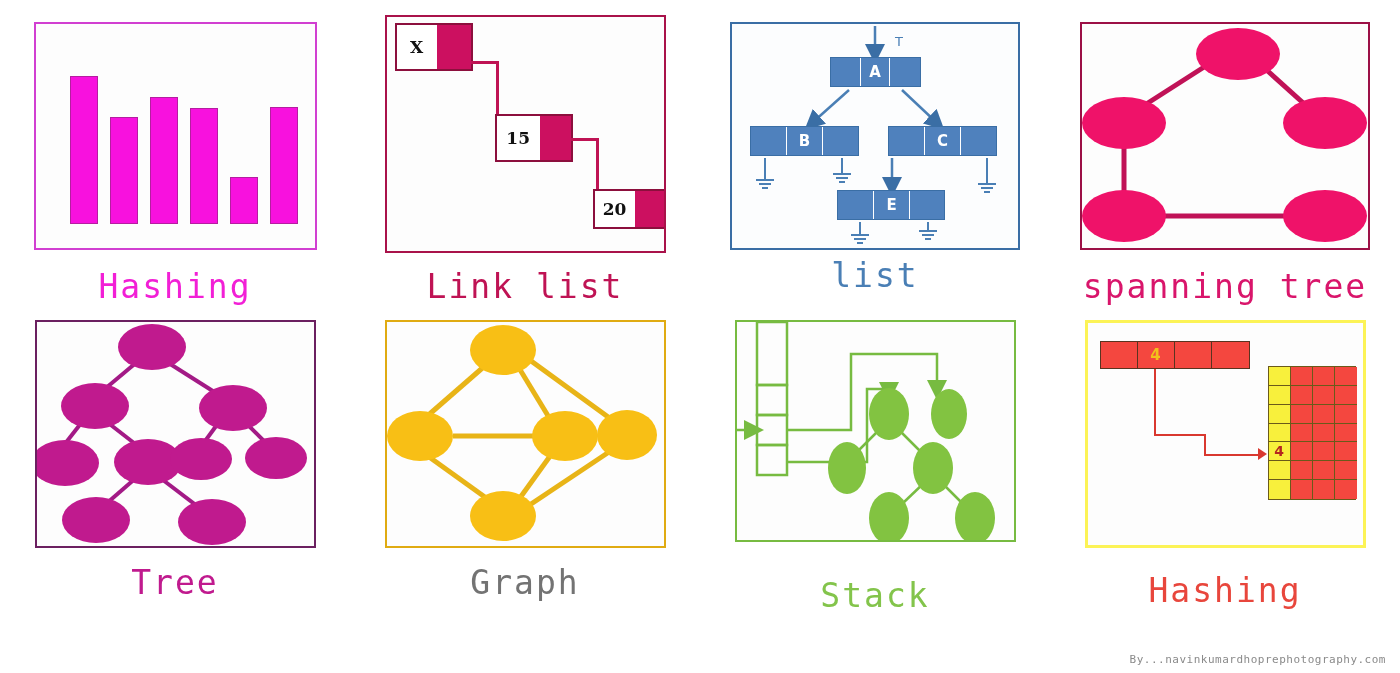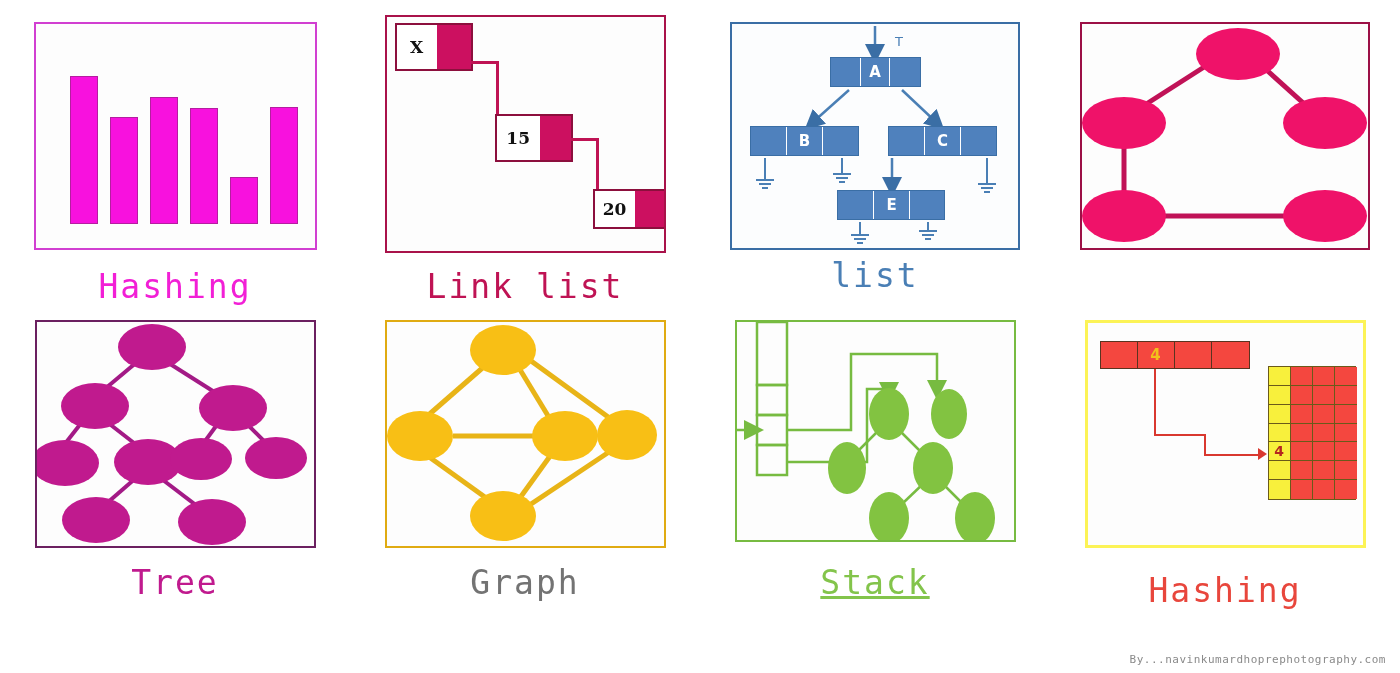--- a/index.html
+++ b/index.html
@@ -73,21 +73,21 @@
   
   #p-tree .frame{width:281px;height:228px;border:2px solid #6b2060;margin-top:8px;}
   #p-tree .caption{margin-top:18px;color:#c01a8e;}
 
   
   #p-graph .frame{width:281px;height:228px;border:2px solid #e0ab12;margin-top:8px;}
   #p-graph .caption{margin-top:18px;color:#737373;}
 
   
   #p-stack .frame{width:281px;height:222px;border:2px solid #77bb41;margin-top:8px;}
-  #p-stack .caption{margin-top:24px;color:#83c44b;text-decoration:underline;}
+  #p-stack .caption{margin-top:37px;color:#83c44b;}
 
   
   #p-hash .frame{width:281px;height:228px;border:3px solid #fcf356;margin-top:8px;}
   #p-hash .caption{margin-top:26px;color:#e8463c;}
   .harr{position:absolute;display:flex;border:1px solid #5a3420;box-sizing:border-box;}
   .harr .hc{background:#f4473f;border-right:1px solid #5a3420;box-sizing:border-box;
     display:flex;align-items:center;justify-content:center;font-weight:bold;font-size:15px;
     font-family:"DejaVu Sans",sans-serif;color:#f2c01b;}
   .harr .hc:last-child{border-right:none;}
   .htable{position:absolute;display:grid;border:1px solid #6b5a1a;box-sizing:border-box;}
@@ -213,20 +213,21 @@
         </g>
         <g fill="#ef1269">
           <ellipse cx="156" cy="30" rx="42" ry="26"></ellipse>
           <ellipse cx="42" cy="99" rx="42" ry="26"></ellipse>
           <ellipse cx="243" cy="99" rx="42" ry="26"></ellipse>
           <ellipse cx="42" cy="192" rx="42" ry="26"></ellipse>
           <ellipse cx="243" cy="192" rx="42" ry="26"></ellipse>
         </g>
       </svg>
     </div>
+    <div class="caption">spanning tree</div>
   </div>
 
   <div class="cell" id="p-tree">
     <div class="frame">
       <svg width="277" height="224" style="position:absolute;left:0;top:0">
         <g stroke="#a31a86" stroke-width="4" fill="none">
           <line x1="100" y1="40" x2="57" y2="76"></line>
           <line x1="130" y1="40" x2="190" y2="78"></line>
           <line x1="45" y1="100" x2="20" y2="132"></line>
           <line x1="70" y1="100" x2="106" y2="128"></line>

